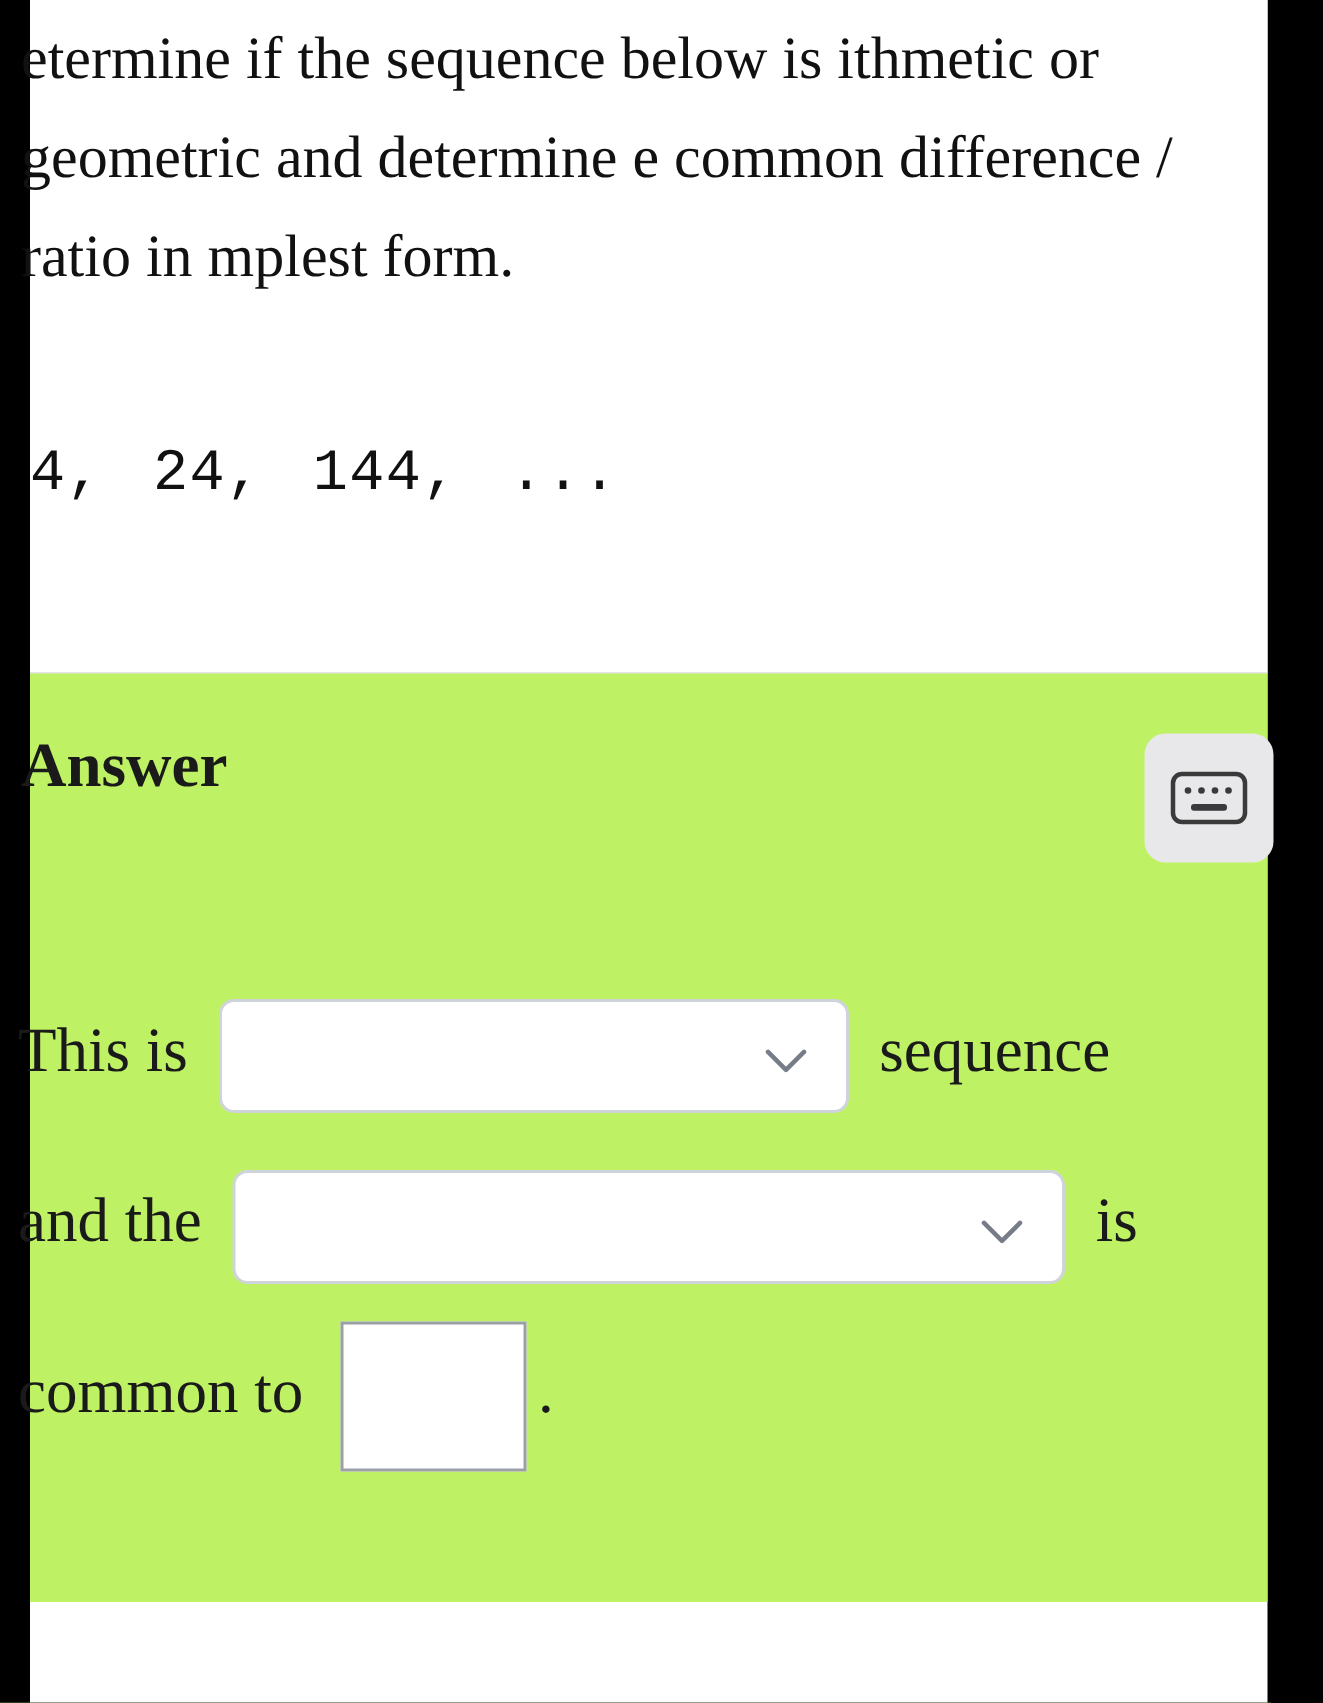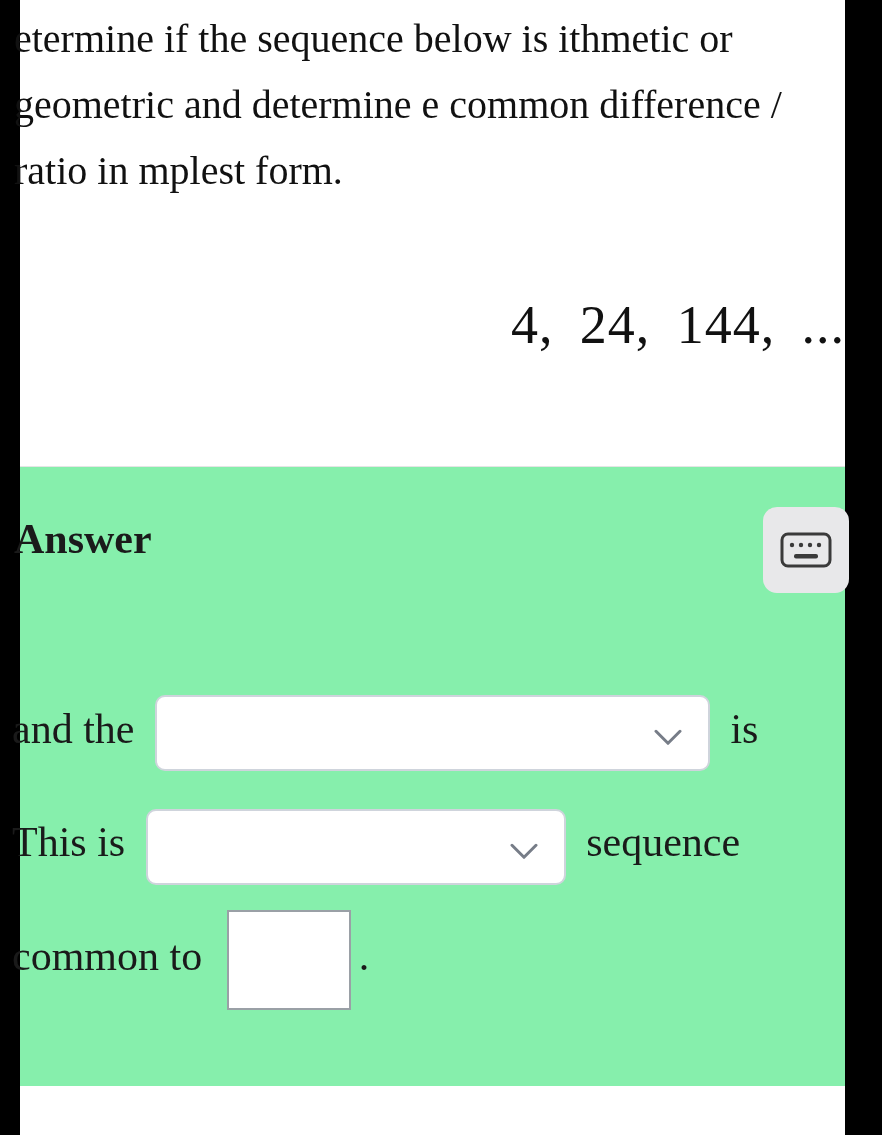--- a/index.html
+++ b/index.html
@@ -34,31 +34,31 @@
   }
   .question-text {
     font-size: 40px;
     line-height: 1.65;
     color: #111;
     padding: 6px 0 0 0;
     margin-left: -6px;
     font-family: Georgia, 'Times New Roman', serif;
   }
   .sequence {
-    text-align: right;
-    font-size: 54px;
+    text-align: left;
+    font-size: 39px;
     color: #111;
     padding: 90px 0 110px 0;
-    font-family: Liberation Serif, serif;
+    font-family: Liberation Mono, monospace;
     letter-spacing: 1px;
   }
   .answer-area {
-    background: #86efac;
+    background: #bef264;
     border-top: 1px solid #e5e5e5;
-    padding: 48px 0 0 0;
+    padding: 38px 0 0 0;
     position: relative;
     min-height: 620px;
   }
   .answer-heading {
     font-size: 42px;
     font-weight: bold;
     color: #1a1a1a;
     margin: 0 0 18px -6px;
     font-family: Georgia, 'Times New Roman', serif;
   }
@@ -145,41 +145,41 @@
           <circle cx="12" cy="13" r="2.2" fill="#3a3a3a"></circle>
           <circle cx="21" cy="13" r="2.2" fill="#3a3a3a"></circle>
           <circle cx="30" cy="13" r="2.2" fill="#3a3a3a"></circle>
           <circle cx="39" cy="13" r="2.2" fill="#3a3a3a"></circle>
           <rect x="14" y="22" width="24" height="4.5" rx="2" fill="#3a3a3a"></rect>
         </svg>
       </div>
 
       <div class="sentence">
         <div class="row">
+          <span>This is</span>
+          <span class="select small">
+            <span class="chev">
+              <svg width="28" height="18" viewBox="0 0 28 18">
+                  <path d="M2 3 L14 15 L26 3" fill="none" stroke="#777d88" stroke-width="3" stroke-linecap="round" stroke-linejoin="round"></path>
+                </svg>
+            </span>
+          </span>
+          <span>sequence</span>
+        </div>
+
+        <div class="row">
           <span>and the</span>
           <span class="select large">
             <span class="chev">
               <svg width="28" height="18" viewBox="0 0 28 18">
                   <path d="M2 3 L14 15 L26 3" fill="none" stroke="#777d88" stroke-width="3" stroke-linecap="round" stroke-linejoin="round"></path>
                 </svg>
             </span>
           </span>
           <span>is</span>
-        </div>
-
-        <div class="row">
-          <span>This is</span>
-          <span class="select small">
-            <span class="chev">
-              <svg width="28" height="18" viewBox="0 0 28 18">
-                  <path d="M2 3 L14 15 L26 3" fill="none" stroke="#777d88" stroke-width="3" stroke-linecap="round" stroke-linejoin="round"></path>
-                </svg>
-            </span>
-          </span>
-          <span>sequence</span>
         </div>
 
         <div class="row">
           <span>common to</span>
           <span class="num-input"></span><span class="per">.</span>
         </div>
       </div>
 
     </div>
 

